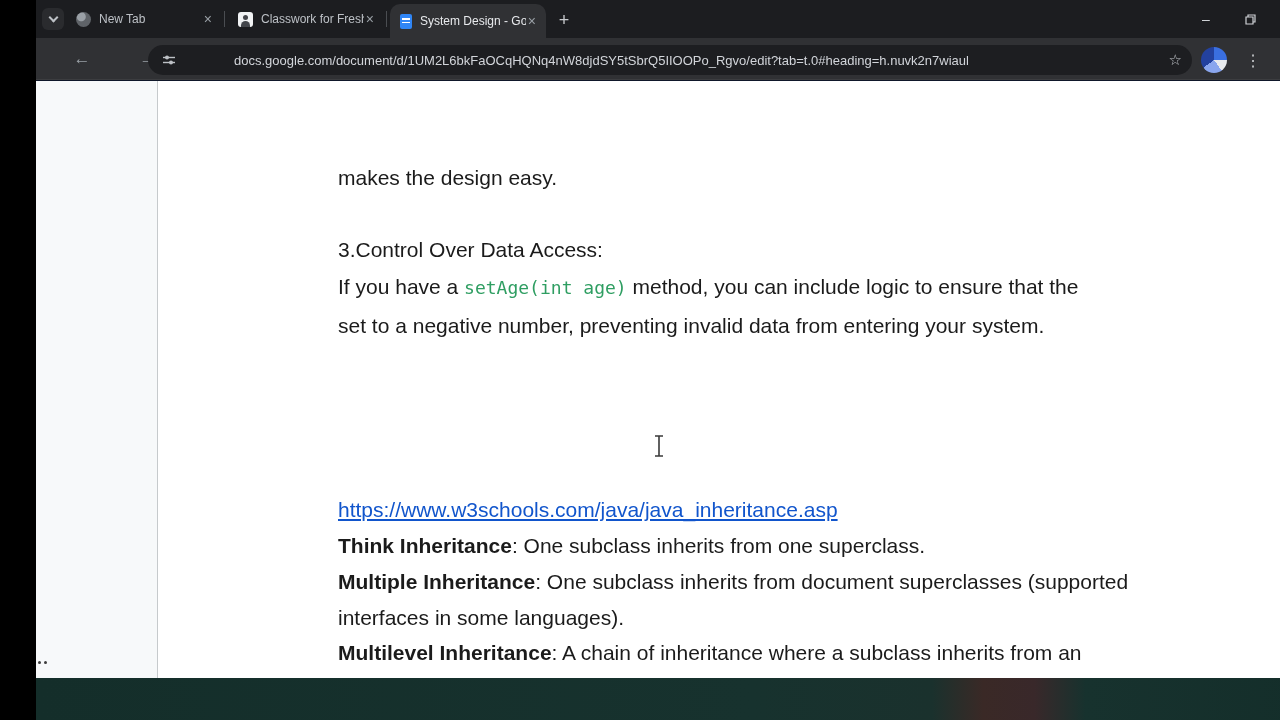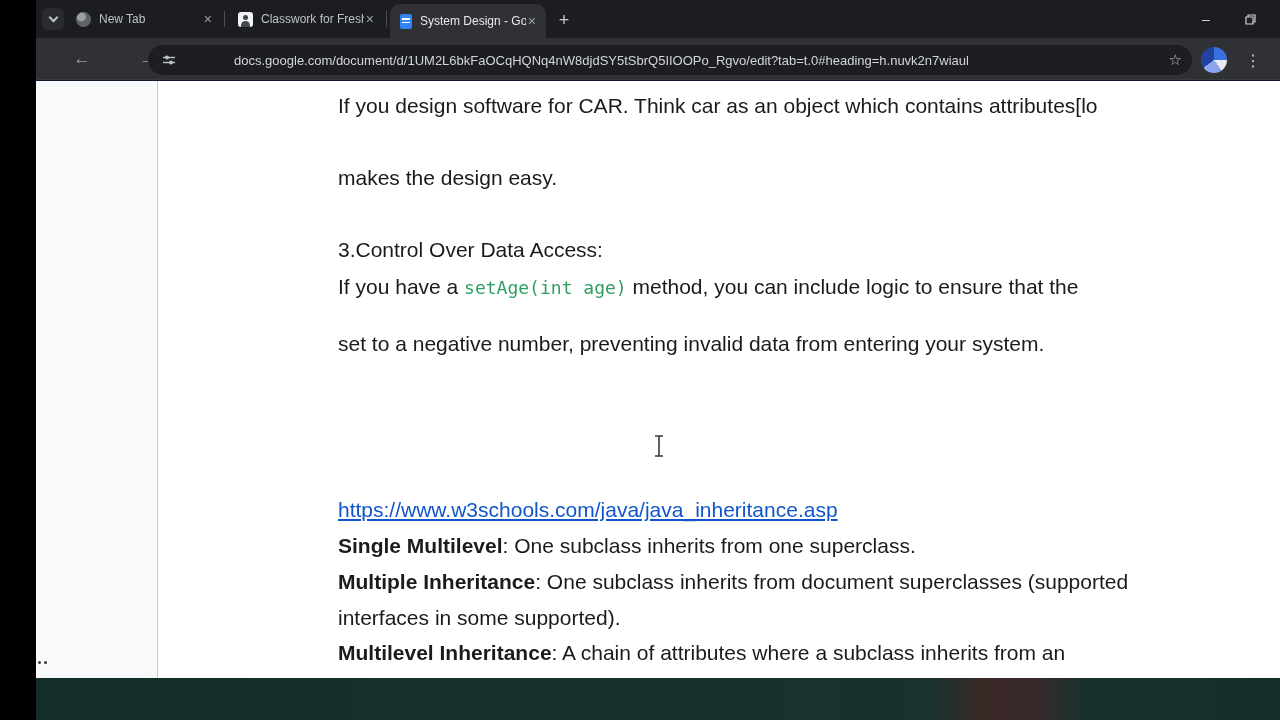--- a/index.html
+++ b/index.html
@@ -123,36 +123,35 @@
     <span class="url-text">docs.google.com/document/d/1UM2L6bkFaOCqHQNq4nW8djdSY5tSbrQ5IIOOPo_Rgvo/edit?tab=t.0#heading=h.nuvk2n7wiaul</span>
     <span class="star">☆</span>
   </div>
   <div class="avatar"></div>
   <div class="menu-dots">⋮</div>
 
   <div class="doc-area">
     <div class="doc-margin"></div>
     <div class="margin-dots"><i></i><i></i></div>
 
-    <div class="doc-line" style="top:13px">If you design software for CAR.  Think car as an object which contains attributes[lo</div>
     <div class="doc-line" style="top:85px">makes the design easy.</div>
 
     <div class="doc-line" style="top:157px">3.Control Over Data Access:</div>
     <div class="doc-line" style="top:194px"><span>If you have a </span><span class="code">setAge(int age)</span><span> method, you can include logic to ensure that the</span></div>
-    <div class="doc-line" style="top:251px">set to a negative number, preventing invalid data from entering your system.</div>
+    <div class="doc-line" style="top:233px">set to a negative number, preventing invalid data from entering your system.</div>
 
     <svg class="caret" width="10" height="22" viewBox="0 0 10 22">
       <path d="M1 1 h8 M5 1 v20 M1 21 h8" stroke="#3a3a3a" stroke-width="1.6" fill="none"></path>
     </svg>
 
     <div class="doc-line" style="top:417px"><span class="doc-link">https://www.w3schools.com/java/java_inheritance.asp</span></div>
-    <div class="doc-line" style="top:453px"><b>Single Multilevel</b><span>: One subclass inherits from one superclass.</span></div>
+    <div class="doc-line" style="top:453px"><b>Think Inheritance</b><span>: One subclass inherits from one superclass.</span></div>
     <div class="doc-line" style="top:489px"><b>Multiple Inheritance</b><span>: One subclass inherits from document superclasses (supported</span></div>
-    <div class="doc-line" style="top:525px">interfaces in some supported).</div>
-    <div class="doc-line" style="top:560px"><b>Multilevel Inheritance</b><span>: A chain of attributes where a subclass inherits from an</span></div>
+    <div class="doc-line" style="top:525px">interfaces in some languages).</div>
+    <div class="doc-line" style="top:560px"><b>Multilevel Inheritance</b><span>: A chain of inheritance where a subclass inherits from an</span></div>
   </div>
 
   <div class="rec-badge">£</div>
   <div class="recorder">
     <div class="rec-row rec-pen">
         <span>✎</span>
         <span>⋯</span>
       </div>
     <div class="rec-row">
       <svg width="15" height="12" viewBox="0 0 15 12">

